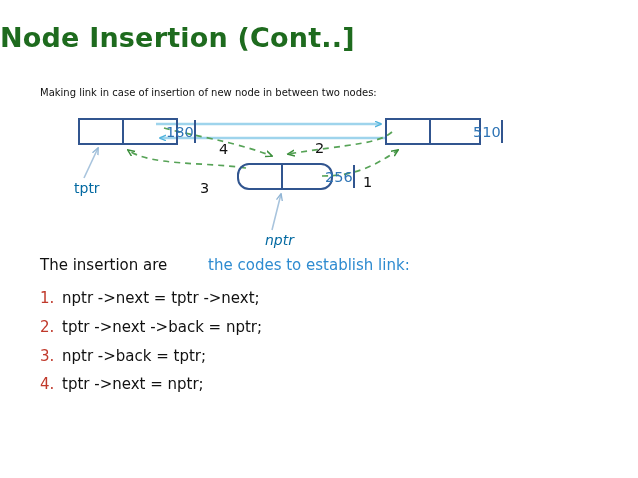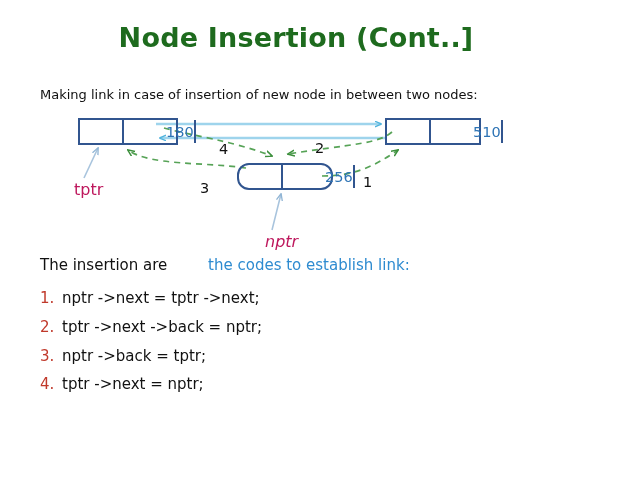--- a/index.html
+++ b/index.html
@@ -19,32 +19,32 @@
     position: absolute;
     inset: 0;
     width: 638px;
     height: 478px;
   }
   #slide-title {
     position: absolute;
     top: 22px;
     left: 0;
     width: 592px;
-    text-align: center;
+    text-align: left;
     font-size: 27px;
     font-weight: bold;
     color: #1e6b1e;
     letter-spacing: 0.2px;
     white-space: nowrap;
   }
   #subtitle-line {
     position: absolute;
     top: 87px;
     left: 40px;
-    font-size: 13px;
+    font-size: 10px;
     color: #111111;
     white-space: nowrap;
   }
   
   #diagram {
     position: absolute;
     left: 0;
     top: 110px;
     width: 638px;
     height: 150px;
@@ -71,22 +71,22 @@
   .node .cell.back  { width: 24px; }
   .node .cell.data  { flex: 1; }
   .node .cell.next  { width: 24px; }
 
   #node-tptr  { left: 78px;  top: 8px;  width: 100px; height: 27px; }
   #node-right { left: 385px; top: 8px;  width: 96px;  height: 27px; }
   #node-new   { left: 237px; top: 53px; width: 96px;  height: 27px; border-radius: 12px; }
 
   .ptr-label {
     position: absolute;
-    font-size: 16px;
-    color: #be185d;
+    font-size: 14px;
+    color: #0369a1;
     white-space: nowrap;
   }
   #label-tptr { left: 74px;  top: 70px; }
   #label-nptr { left: 265px; top: 122px; font-style: italic; }
 
   .step-num {
     position: absolute;
     font-size: 14.5px;
     color: #111111;
   }

